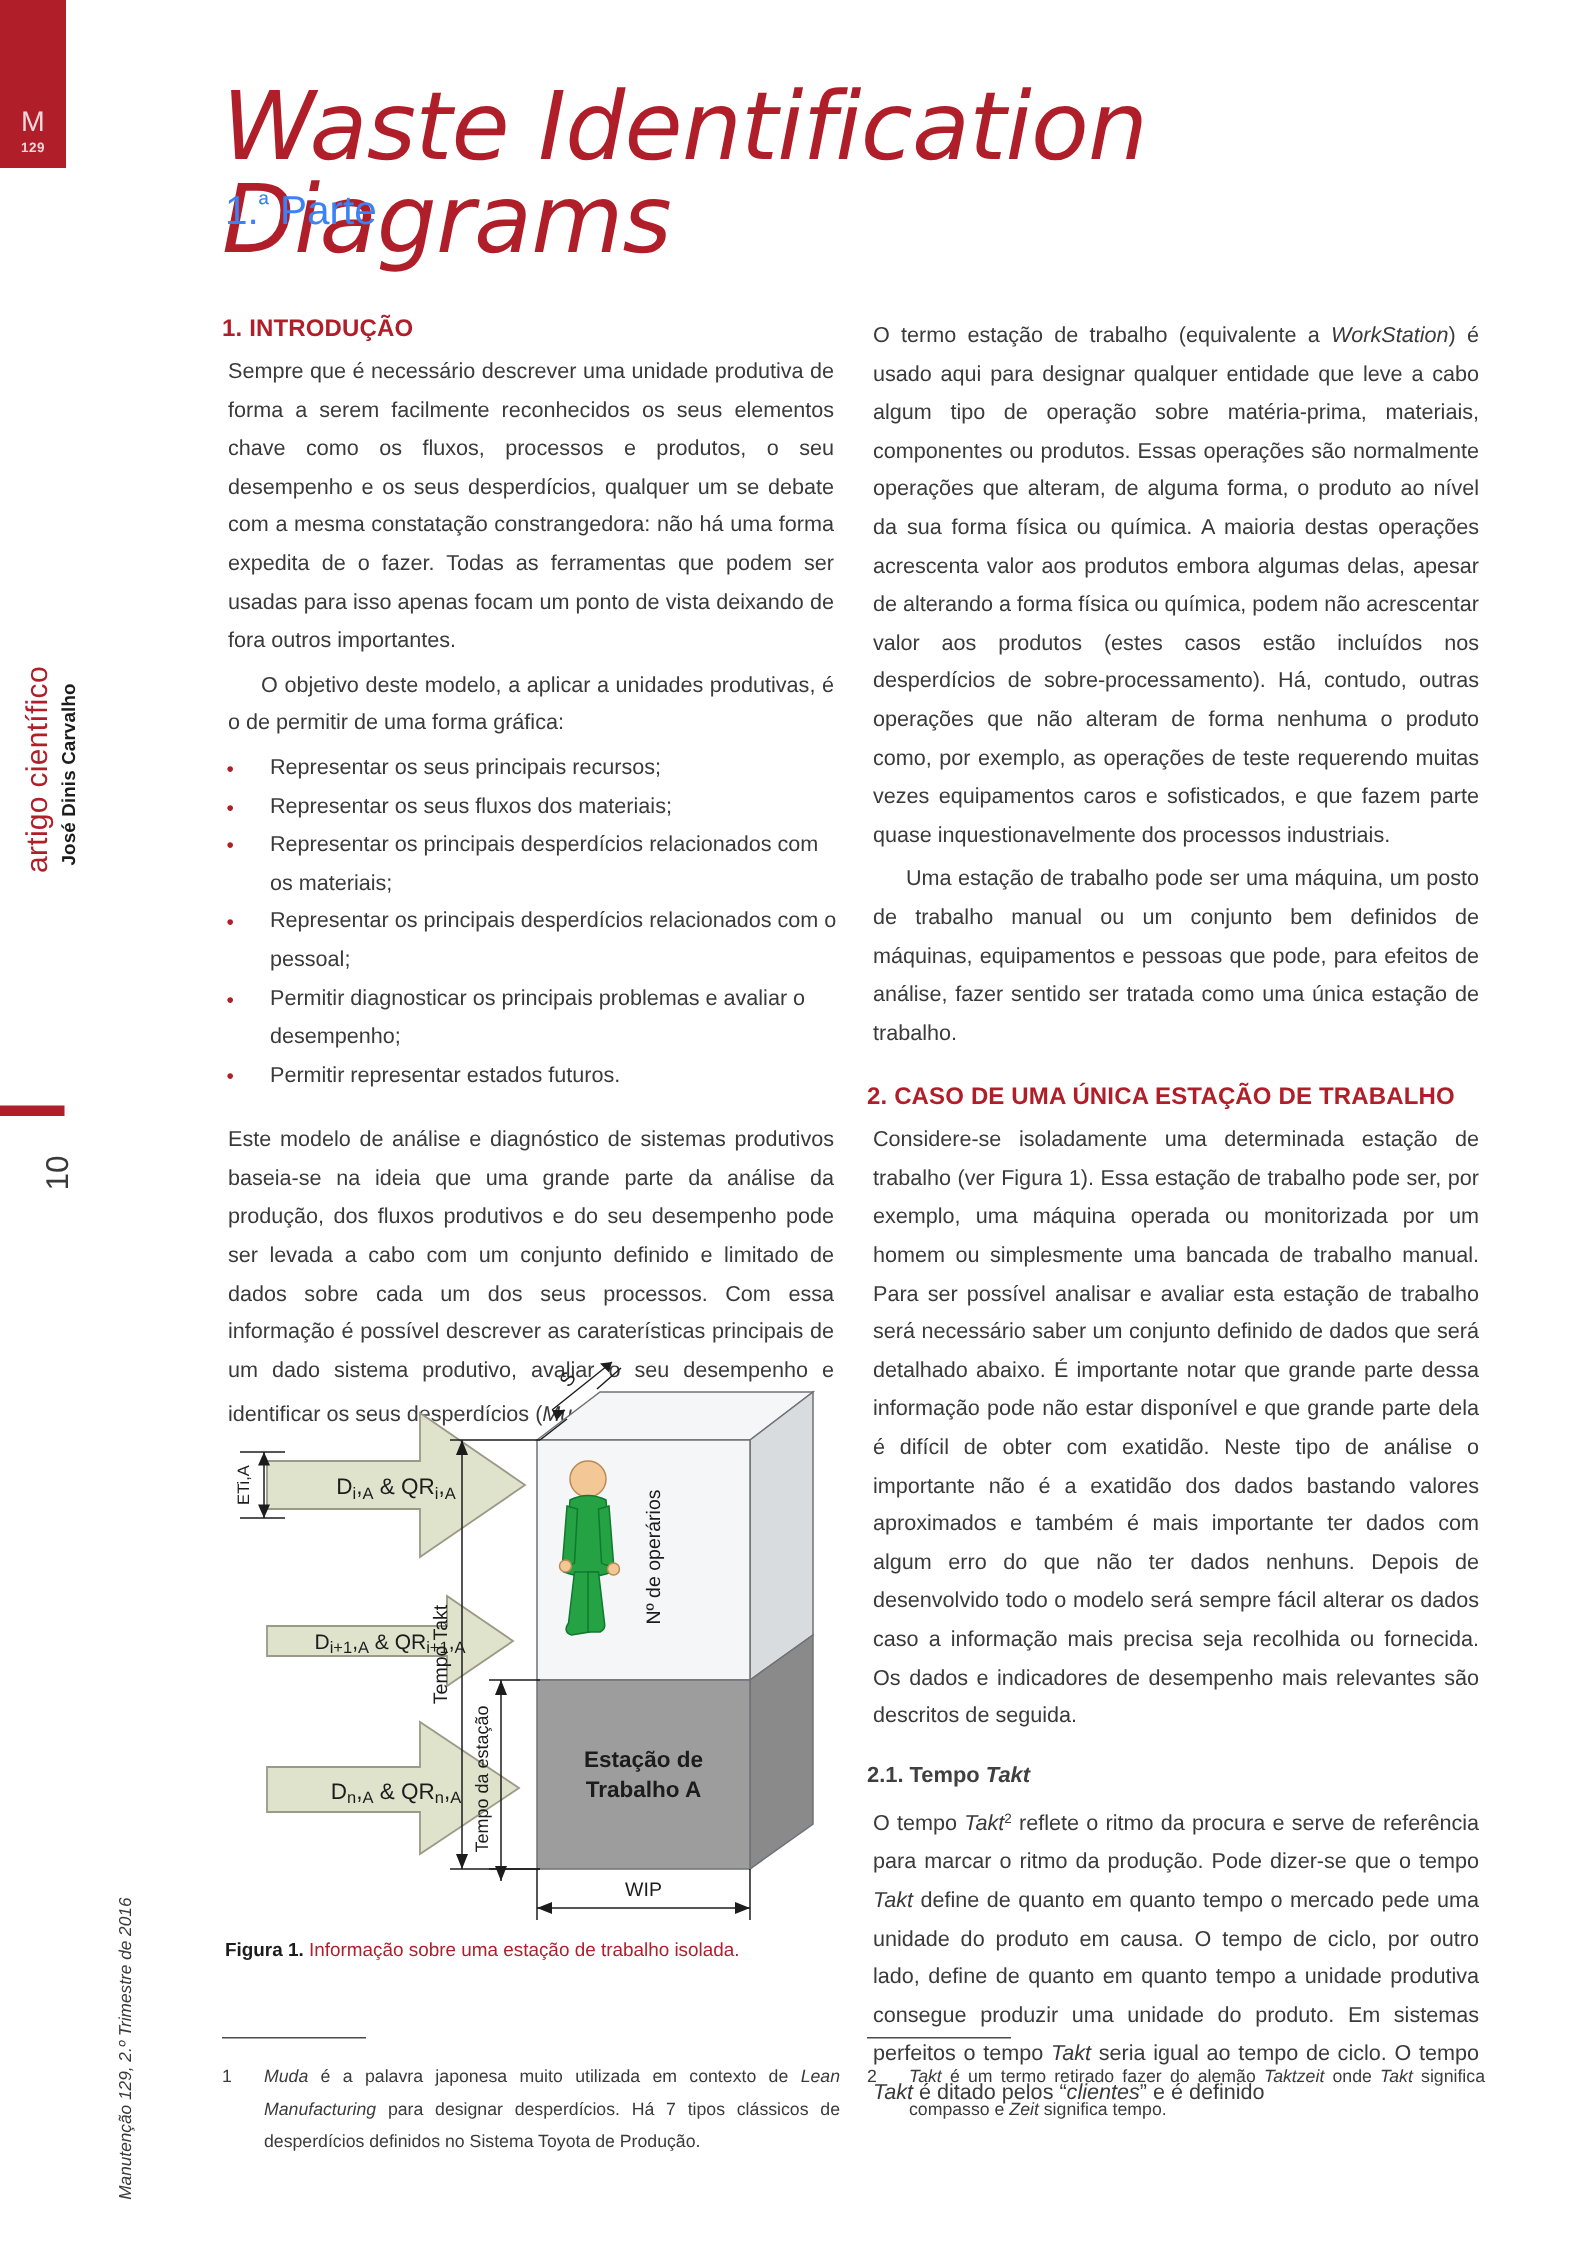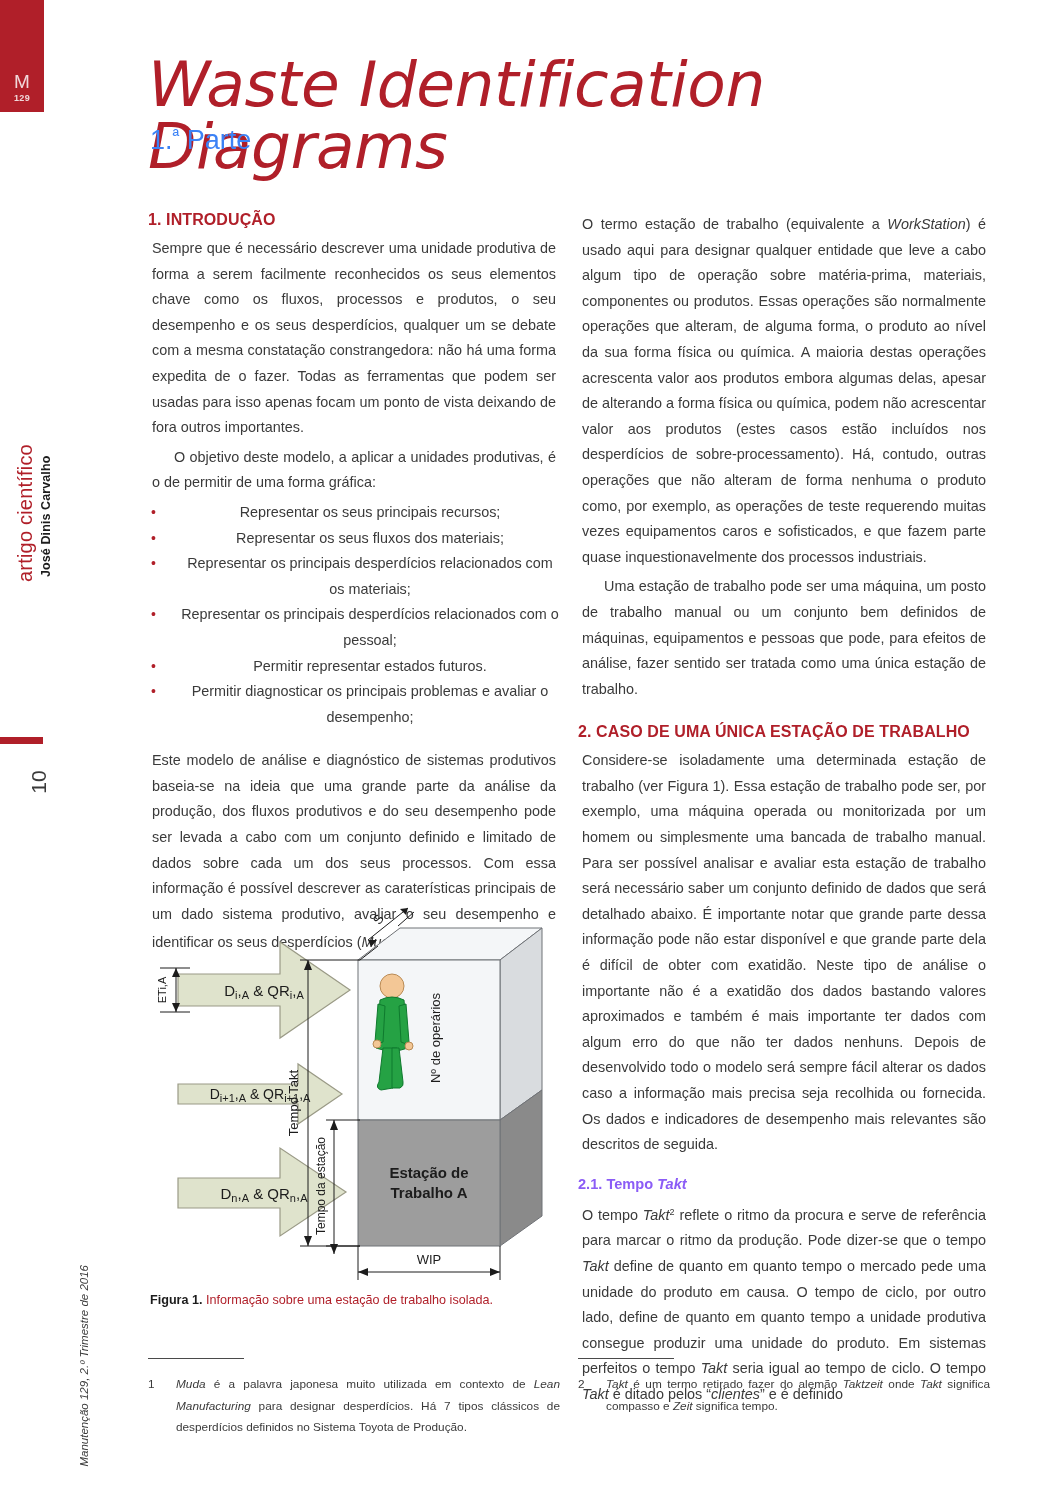--- a/index.html
+++ b/index.html
@@ -136,35 +136,35 @@
   h2.sec {
     font-size: 16px;
     color: #b01f29;
     font-weight: bold;
     margin: 0 0 2px 0;
     line-height: 24px;
     letter-spacing: .1px;
   }
   h3.sub {
     font-size: 14.6px;
-    color: #8b5cf6;
+    color: #404040;
     font-weight: bold;
     margin: 14px 0 1px 0;
     line-height: 24px;
   }
   h3.sub i { font-style: italic; }
 
   p.para { margin: 4px; text-indent: 0; }
   p.para.indent { text-indent: 22px; }
 
   ul.bullets { margin: 0; padding: 0; list-style: none; }
   ul.bullets li {
     position: relative;
     padding-left: 32px;
-    text-align: center;
+    text-align: left;
     line-height: 25.6px;
   }
   ul.bullets li::before {
     content: "•";
     position: absolute;
     left: 3px; top: 0;
     color: #b01f29;
     font-size: 14px;
   }
 
@@ -234,22 +234,22 @@
 
 <div class="col col-left">
   <h2 class="sec">1. INTRODUÇÃO</h2>
   <p class="para">Sempre que é necessário descrever uma unidade produtiva de forma a serem facilmente reconhecidos os seus elementos chave como os fluxos, processos e produtos, o seu desempenho e os seus desperdícios, qualquer um se debate com a mesma constatação constrangedora: não há uma forma expedita de o fazer. Todas as ferramentas que podem ser usadas para isso apenas focam um ponto de vista deixando de fora outros importantes.</p>
   <p class="para indent">O objetivo deste modelo, a aplicar a unidades produtivas, é o de permitir de uma forma gráfica:</p>
   <ul class="bullets">
     <li>Representar os seus principais recursos;</li>
     <li>Representar os seus fluxos dos materiais;</li>
     <li>Representar os principais desperdícios relacionados com os materiais;</li>
     <li>Representar os principais desperdícios relacionados com o pessoal;</li>
+    <li>Permitir diagnosticar os principais problemas e avaliar o desempenho;</li>
     <li>Permitir representar estados futuros.</li>
-    <li>Permitir diagnosticar os principais problemas e avaliar o desempenho;</li>
   </ul>
   <div class="gap"></div>
   <p class="para"><span>Este modelo de análise e diagnóstico de sistemas produtivos baseia-se na ideia que uma grande parte da análise da produção, dos fluxos produtivos e do seu desempenho pode ser levada a cabo com um conjunto definido e limitado de dados sobre cada um dos seus processos. Com essa informação é possível descrever as caraterísticas principais de um dado sistema produtivo, avaliar o seu desempenho e identificar os seus desperdícios (</span><i class="it">Mudas</i><sup>1</sup><span>).</span></p>
 </div>
 
 <div class="col col-right">
   <p class="para"><span>O termo estação de trabalho (equivalente a </span><i class="it">WorkStation</i><span>) é usado aqui para designar qualquer entidade que leve a cabo algum tipo de operação sobre matéria-prima, materiais, componentes ou produtos. Essas operações são normalmente operações que alteram, de alguma forma, o produto ao nível da sua forma física ou química. A maioria destas operações acrescenta valor aos produtos embora algumas delas, apesar de alterando a forma física ou química, podem não acrescentar valor aos produtos (estes casos estão incluídos nos desperdícios de sobre-processamento). Há, contudo, outras operações que não alteram de forma nenhuma o produto como, por exemplo, as operações de teste requerendo muitas vezes equipamentos caros e sofisticados, e que fazem parte quase inquestionavelmente dos processos industriais.</span></p>
   <p class="para indent">Uma estação de trabalho pode ser uma máquina, um posto de trabalho manual ou um conjunto bem definidos de máquinas, equipamentos e pessoas que pode, para efeitos de análise, fazer sentido ser tratada como uma única estação de trabalho.</p>
   <div class="gap"></div>
   <h2 class="sec">2. CASO DE UMA ÚNICA ESTAÇÃO DE TRABALHO</h2>

